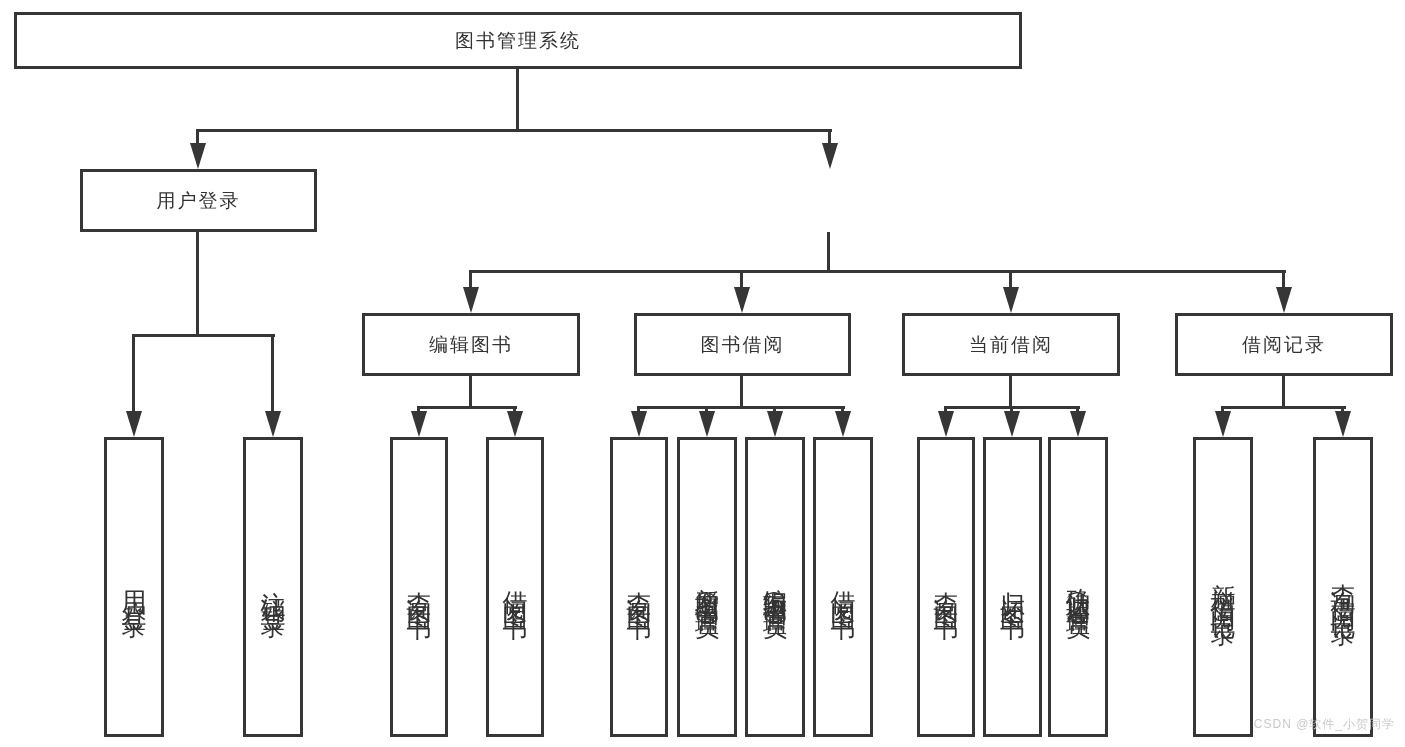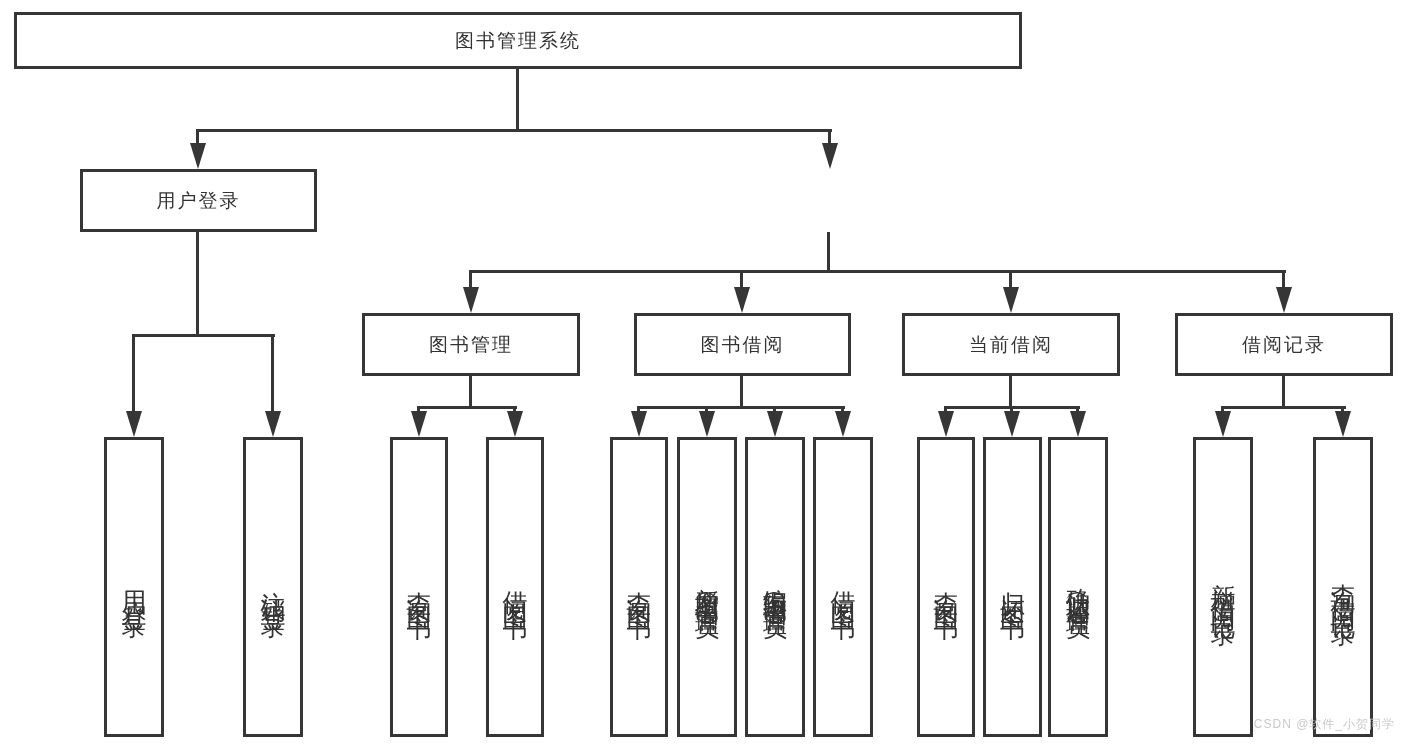--- a/index.html
+++ b/index.html
@@ -90,21 +90,21 @@
   <div class="arrow" style="left:1276px;top:287px;"></div>
 
   <div class="vline" style="left:196px;top:232px;height:104px;"></div>
   <div class="hline" style="left:132px;top:334px;width:143px;"></div>
   <div class="vline" style="left:132px;top:334px;height:78px;"></div>
   <div class="arrow" style="left:126px;top:411px;"></div>
   <div class="vline" style="left:271px;top:334px;height:78px;"></div>
   <div class="arrow" style="left:265px;top:411px;"></div>
 
   <div class="box" style="left:362px;top:313px;width:218px;height:63px;">
-    <span class="hlabel">图书管理</span>
+    <span class="hlabel">编辑图书</span>
   </div>
   <div class="box" style="left:902px;top:313px;width:218px;height:63px;">
     <span class="hlabel">当前借阅</span>
   </div>
   <div class="box" style="left:634px;top:313px;width:217px;height:63px;">
     <span class="hlabel">图书借阅</span>
   </div>
   <div class="box" style="left:1175px;top:313px;width:218px;height:63px;">
     <span class="hlabel">借阅记录</span>
   </div>

